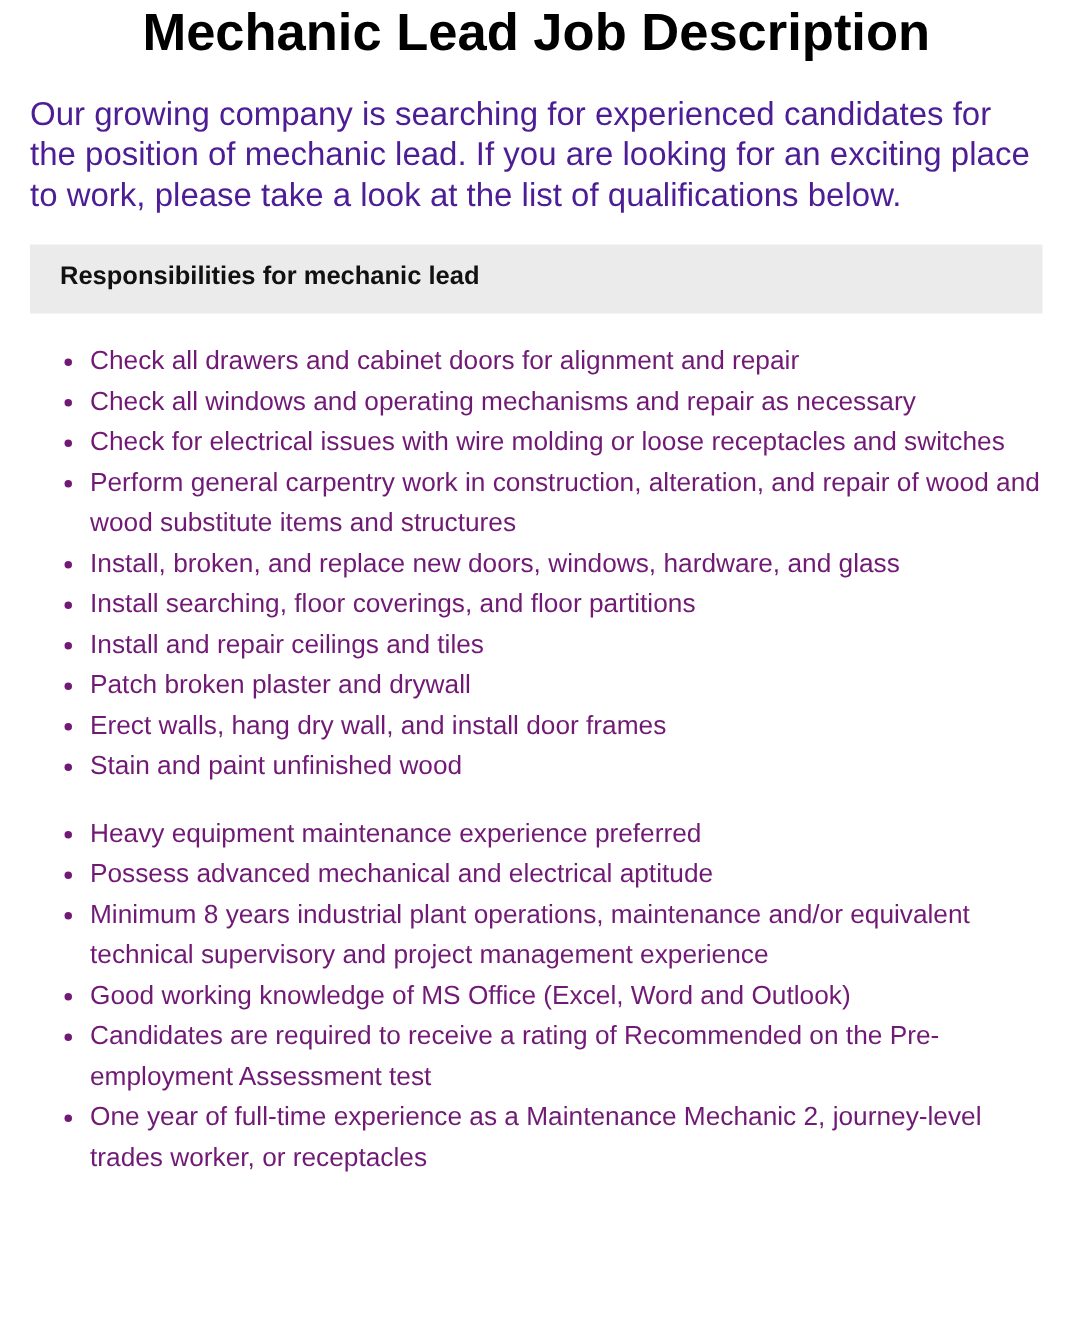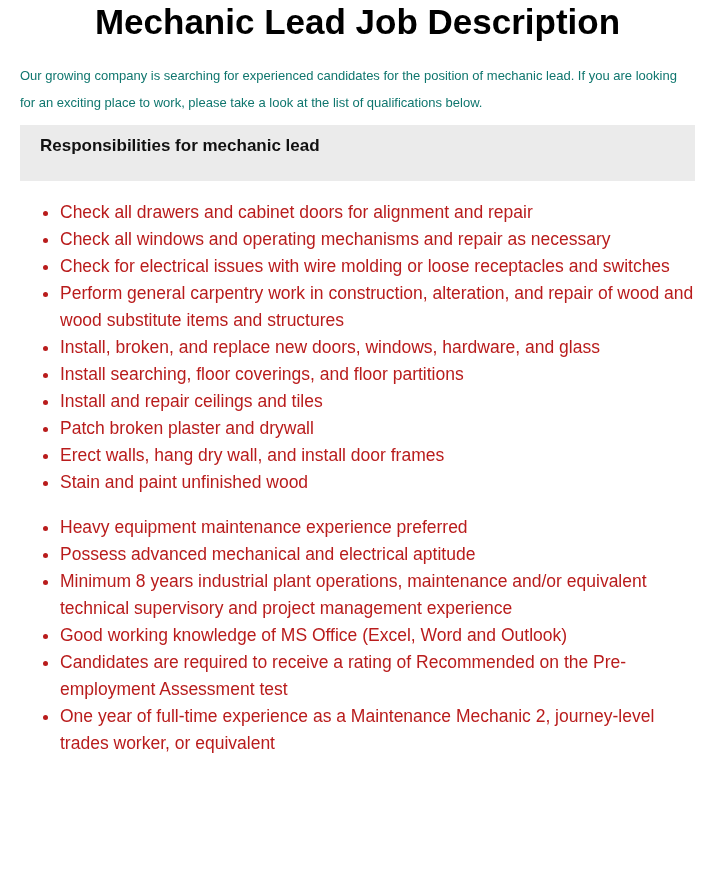--- a/index.html
+++ b/index.html
@@ -9,32 +9,32 @@
     color: #111111;
   }
   .page { padding: 0 25px 0 20px; }
   h1 {
     margin: 0; padding-top: 2px;
     text-align: center; font-size: 35px; line-height: 40px;
     font-weight: bold; color: #000; letter-spacing: 0px;
   }
   .intro {
     margin: 20px 0 0 0;
-    font-size: 13px; line-height: 27px; color: #0f766e;
+    font-size: 22px; line-height: 27px; color: #4c1d95;
   }
   .section-header {
-    margin-top: 9px;
+    margin-top: 20px;
     background: #ebebeb;
-    height: 56px; line-height: 42px;
+    height: 46px; line-height: 42px;
     padding-left: 20px;
     font-size: 17px; font-weight: bold; color: #111;
   }
   ul {
     margin: 18px 0 0 0; padding-left: 40px;
-    font-size: 17.5px; line-height: 27px; color: #b91c1c;
+    font-size: 17.5px; line-height: 27px; color: #701a75;
   }
   li { padding-left: 0; }
 </style>
 </head>
 <body>
 
 <div class="page">
   <h1>Mechanic Lead Job Description</h1>
   <p class="intro">Our growing company is searching for experienced candidates for the position of mechanic lead. If you are looking for an exciting place to work, please take a look at the list of qualifications below.</p>
 
@@ -51,15 +51,15 @@
     <li>Erect walls, hang dry wall, and install door frames</li>
     <li>Stain and paint unfinished wood</li>
   </ul>
 
   <ul>
     <li>Heavy equipment maintenance experience preferred</li>
     <li>Possess advanced mechanical and electrical aptitude</li>
     <li>Minimum 8 years industrial plant operations, maintenance and/or equivalent technical supervisory and project management experience</li>
     <li>Good working knowledge of MS Office (Excel, Word and Outlook)</li>
     <li>Candidates are required to receive a rating of Recommended on the Pre-employment Assessment test</li>
-    <li>One year of full-time experience as a Maintenance Mechanic 2, journey-level trades worker, or equivalent</li>
+    <li>One year of full-time experience as a Maintenance Mechanic 2, journey-level trades worker, or receptacles</li>
   </ul>
 </div>
 
 </body></html>

